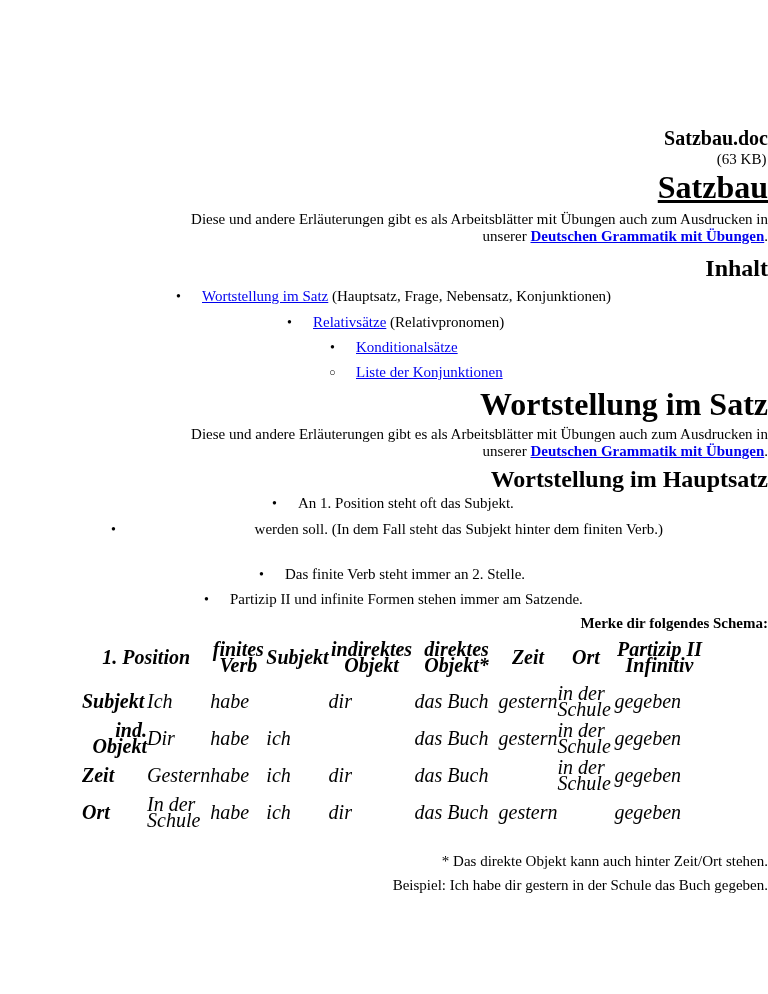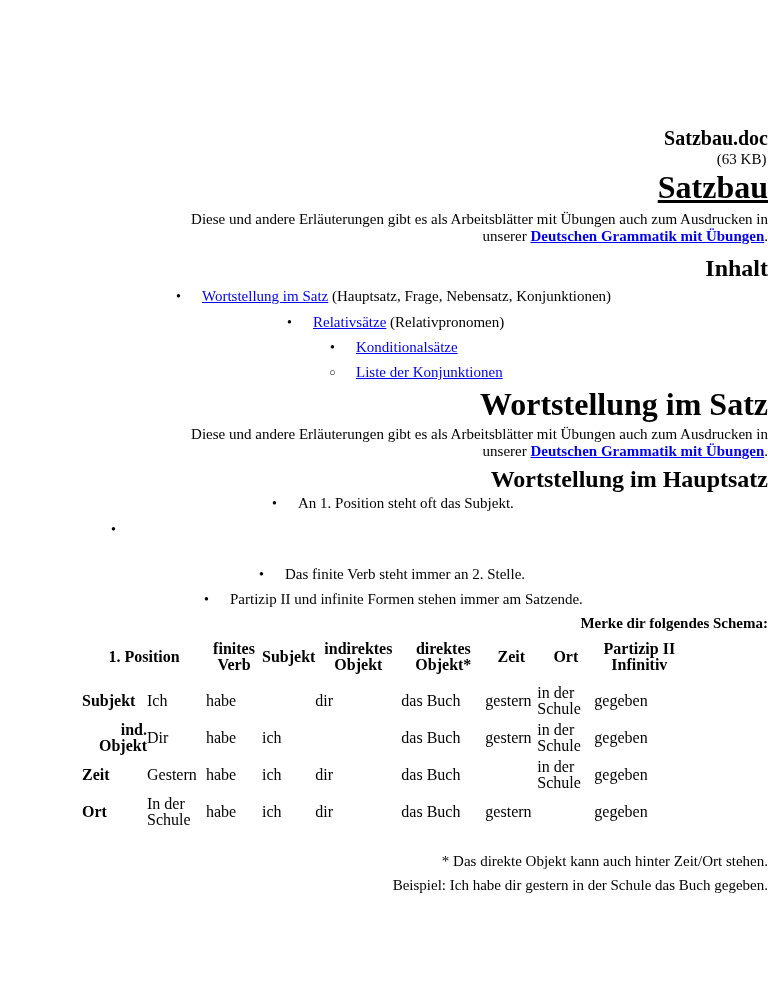--- a/index.html
+++ b/index.html
@@ -4,21 +4,21 @@
 <style>
   html, body { margin: 0; padding: 0; background: #ffffff; }
   body { width: 768px; height: 994px; position: relative; overflow: hidden;
          font-family: "Liberation Serif", "DejaVu Serif", serif; color: #000; }
   .abs { position: absolute; }
   .center { text-align: right; }
   a { color: #0000ee; text-decoration: underline; }
   .bold { font-weight: bold; }
   .bullet { position: absolute; font-size: 14px; line-height: 17px; }
   .txt { font-size: 15px; line-height: 17px; white-space: nowrap; }
-  table.schema { position: absolute; border-collapse: collapse; font-size: 16px; line-height: 16px; }
+  table.schema { position: absolute; border-collapse: collapse; font-size: 20px; line-height: 16px; font-style: italic; }
   table.schema th { font-weight: bold; text-align: center; vertical-align: middle; padding: 0; }
   table.schema td { vertical-align: middle; padding: 0; text-align: left; }
 </style>
 </head>
 <body>
 
 <div class="abs center bold" style="left:0; width:768px; top:126px; font-size:20px; line-height:24px;">Satzbau.doc</div>
 <div class="abs center" style="left:0; width:768px; top:150px; font-size:15px; line-height:18px;padding-left:48px;">
   <span>(63 KB)</span>
   <a href="#">Pobierz</a>
@@ -66,20 +66,21 @@
 <div class="abs center bold" style="left:0; width:768px; top:464px; font-size:24px; line-height:30px;">Wortstellung im Hauptsatz</div>
 
 <div>
   <div class="abs" style="left:272px; top:495px;">
     <span class="bullet" style="left:0; top:0;">•</span>
     <span class="abs txt" style="left:26px; top:0;">An 1. Position steht oft das Subjekt.</span>
   </div>
   <div class="abs" style="left:111px; top:521px;">
     <span class="bullet" style="left:0; top:0;">•</span>
     <div class="abs center" style="left:12px; width:540px; top:0; font-size:15px; line-height:17px;">
+      <div style="white-space:nowrap;">werden soll. (In dem Fall steht das Subjekt hinter dem finiten Verb.)</div>
     </div>
   </div>
   <div class="abs" style="left:259px; top:566px;">
     <span class="bullet" style="left:0; top:0;">•</span>
     <span class="abs txt" style="left:26px; top:0;">Das finite Verb steht immer an 2. Stelle.</span>
   </div>
   <div class="abs" style="left:204px; top:591px;">
     <span class="bullet" style="left:0; top:0;">•</span>
     <span class="abs txt" style="left:26px; top:0;">Partizip II und infinite Formen stehen immer am Satzende.</span>
   </div>

